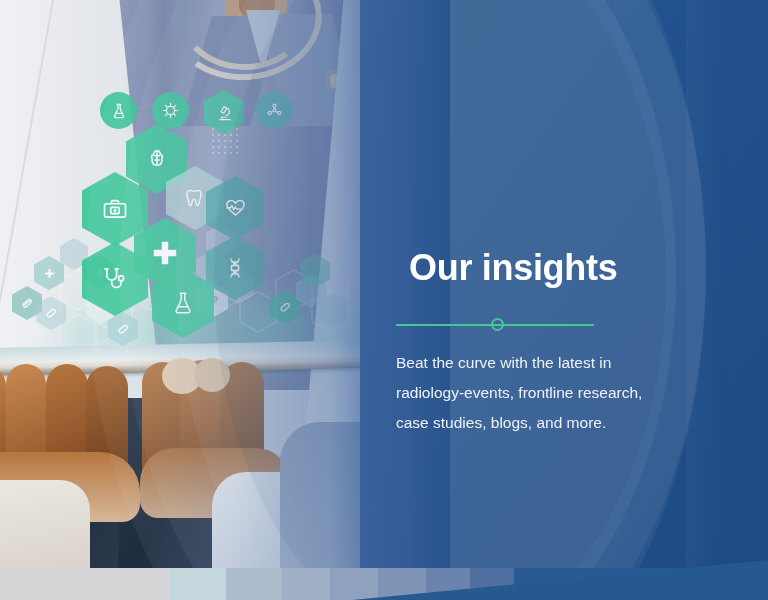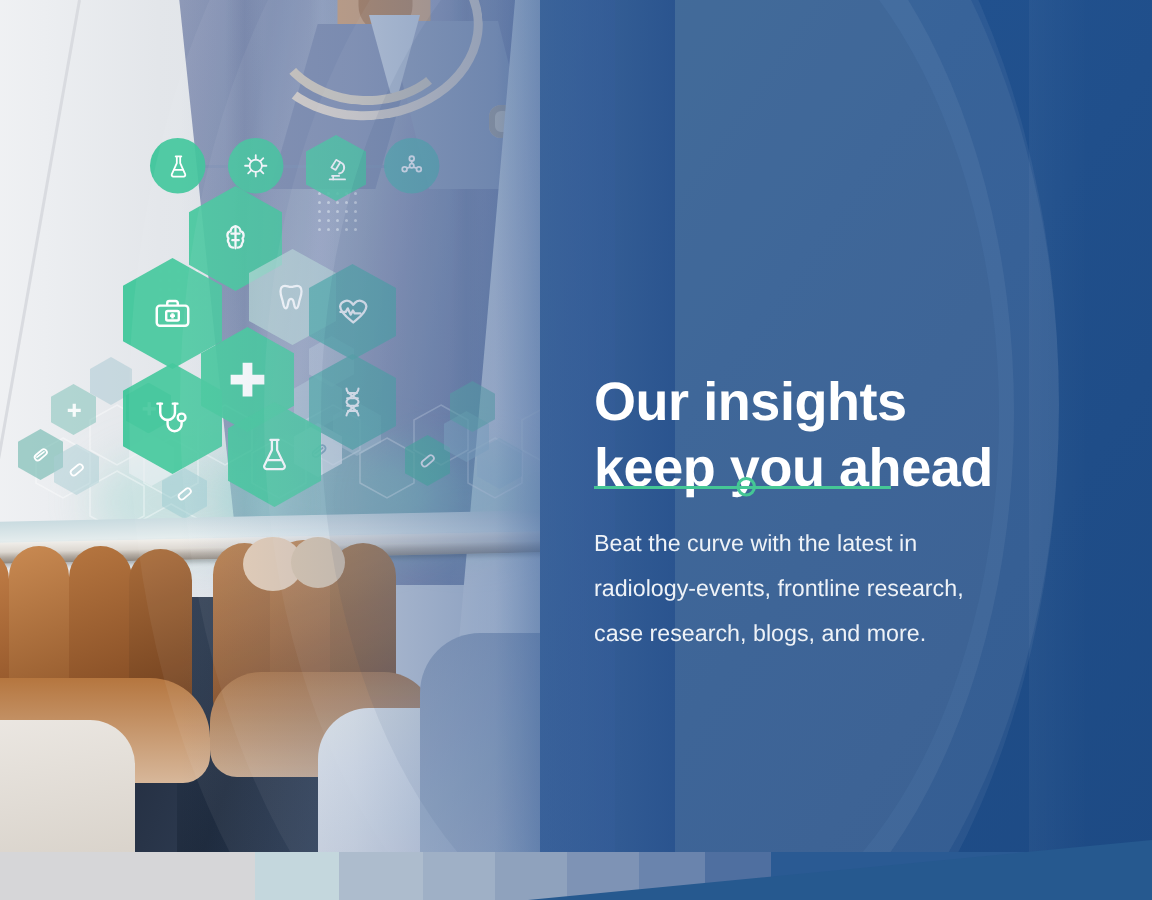--- a/index.html
+++ b/index.html
@@ -71,21 +71,21 @@
   .arc{position:absolute;border-radius:50%;}
   .veil{position:absolute;left:360px;top:0;width:408px;height:600px;}
 
   
   .content{position:absolute;left:396px;top:0;width:372px;height:600px;}
   .kicker{position:absolute;left:0;top:152px;width:330px;color:#eef2f7;
         font-size:15.5px;line-height:27px;font-weight:400;letter-spacing:.1px;}
   .headline{position:absolute;left:0;top:222px;width:340px;color:#ffffff;
         font-size:36px;line-height:44px;font-weight:700;letter-spacing:-.3px;
         font-family:"Liberation Sans",sans-serif;}
-  .headline span{display:block;white-space:nowrap;}
+  .headline span{display:block;white-space:nowrap;margin-left:13px;}
   .divider{position:absolute;left:0;top:318px;width:198px;height:14px;}
   .divider .bar{position:absolute;left:0;top:6px;width:198px;height:2px;}
   .divider .knob{position:absolute;left:95px;top:0;width:13px;height:13px;border-radius:50%;
         border:2px solid #45c795;background:transparent;box-sizing:border-box;}
   .body{position:absolute;left:0;top:348px;width:330px;color:#eef2f7;
         font-size:15.5px;line-height:30px;font-weight:400;}
   .body span{display:block;white-space:nowrap;}
 </style>
 </head>
 <body>
@@ -414,32 +414,31 @@
     <div style="position:absolute;left:120px;top:0;width:290px;height:600px;background:linear-gradient(90deg,rgba(70,110,170,0) 0%,rgba(64,104,164,.18) 40%,rgba(58,98,158,.45) 78%,rgba(52,92,152,.62) 100%);"></div>
 
     <div style="position:absolute;left:686px;top:0;width:40px;height:600px;background:linear-gradient(90deg,rgba(255,255,255,.035),rgba(255,255,255,0));"></div>
   </div>
 
   <div class="content">
 
 
     <h1 class="headline">
       <span>Our insights</span>
-      <span>keep you ahead</span>
     </h1>
 
     <div class="divider">
       <div class="bar" style="background:#45c795;"></div>
       <div class="knob"></div>
     </div>
 
     <div class="body">
       <span>Beat the curve with the latest in</span>
       <span>radiology-events, frontline research,</span>
-      <span>case research, blogs, and more.</span>
+      <span>case studies, blogs, and more.</span>
     </div>
   </div>
 
   <div class="bottomstrip">
     <i style="width:170px;background:#d6d6d8;"></i>
     <i style="width:56px;background:#c4d7dd;"></i>
     <i style="width:56px;background:#adbccd;"></i>
     <i style="width:48px;background:#9fb0c6;"></i>
     <i style="width:48px;background:#8fa2bd;"></i>
     <i style="width:48px;background:#7e93b5;"></i>

